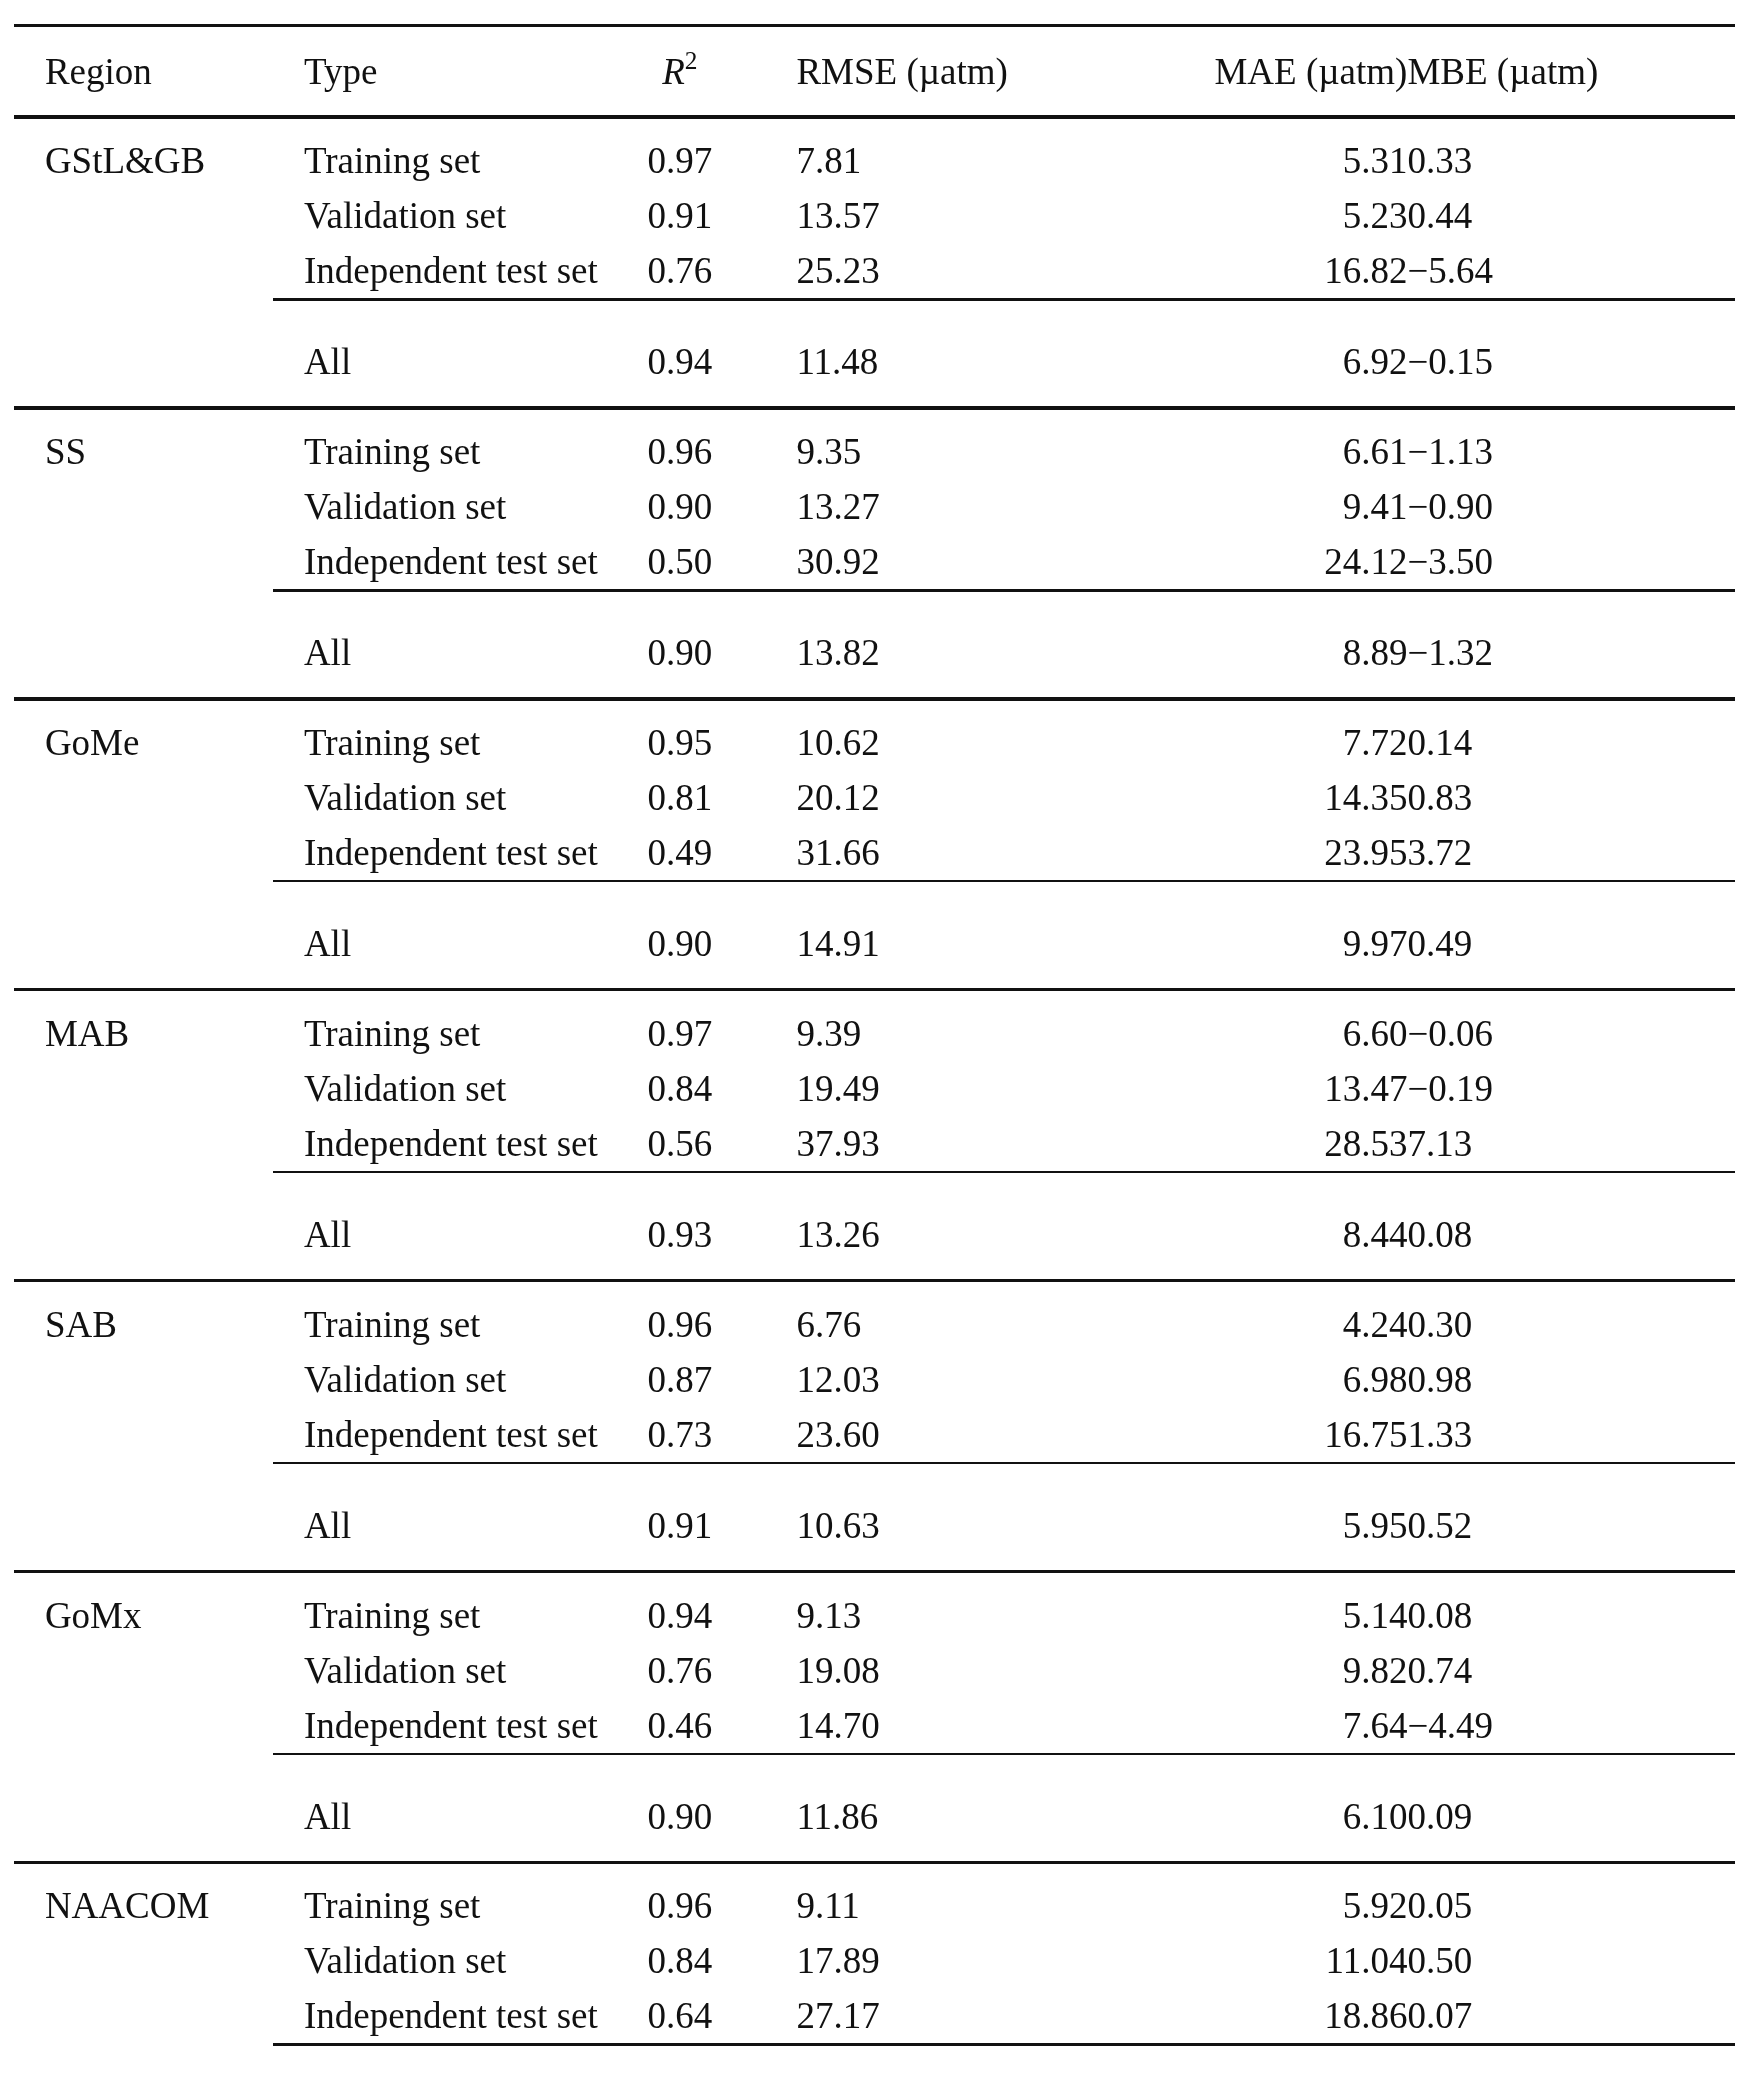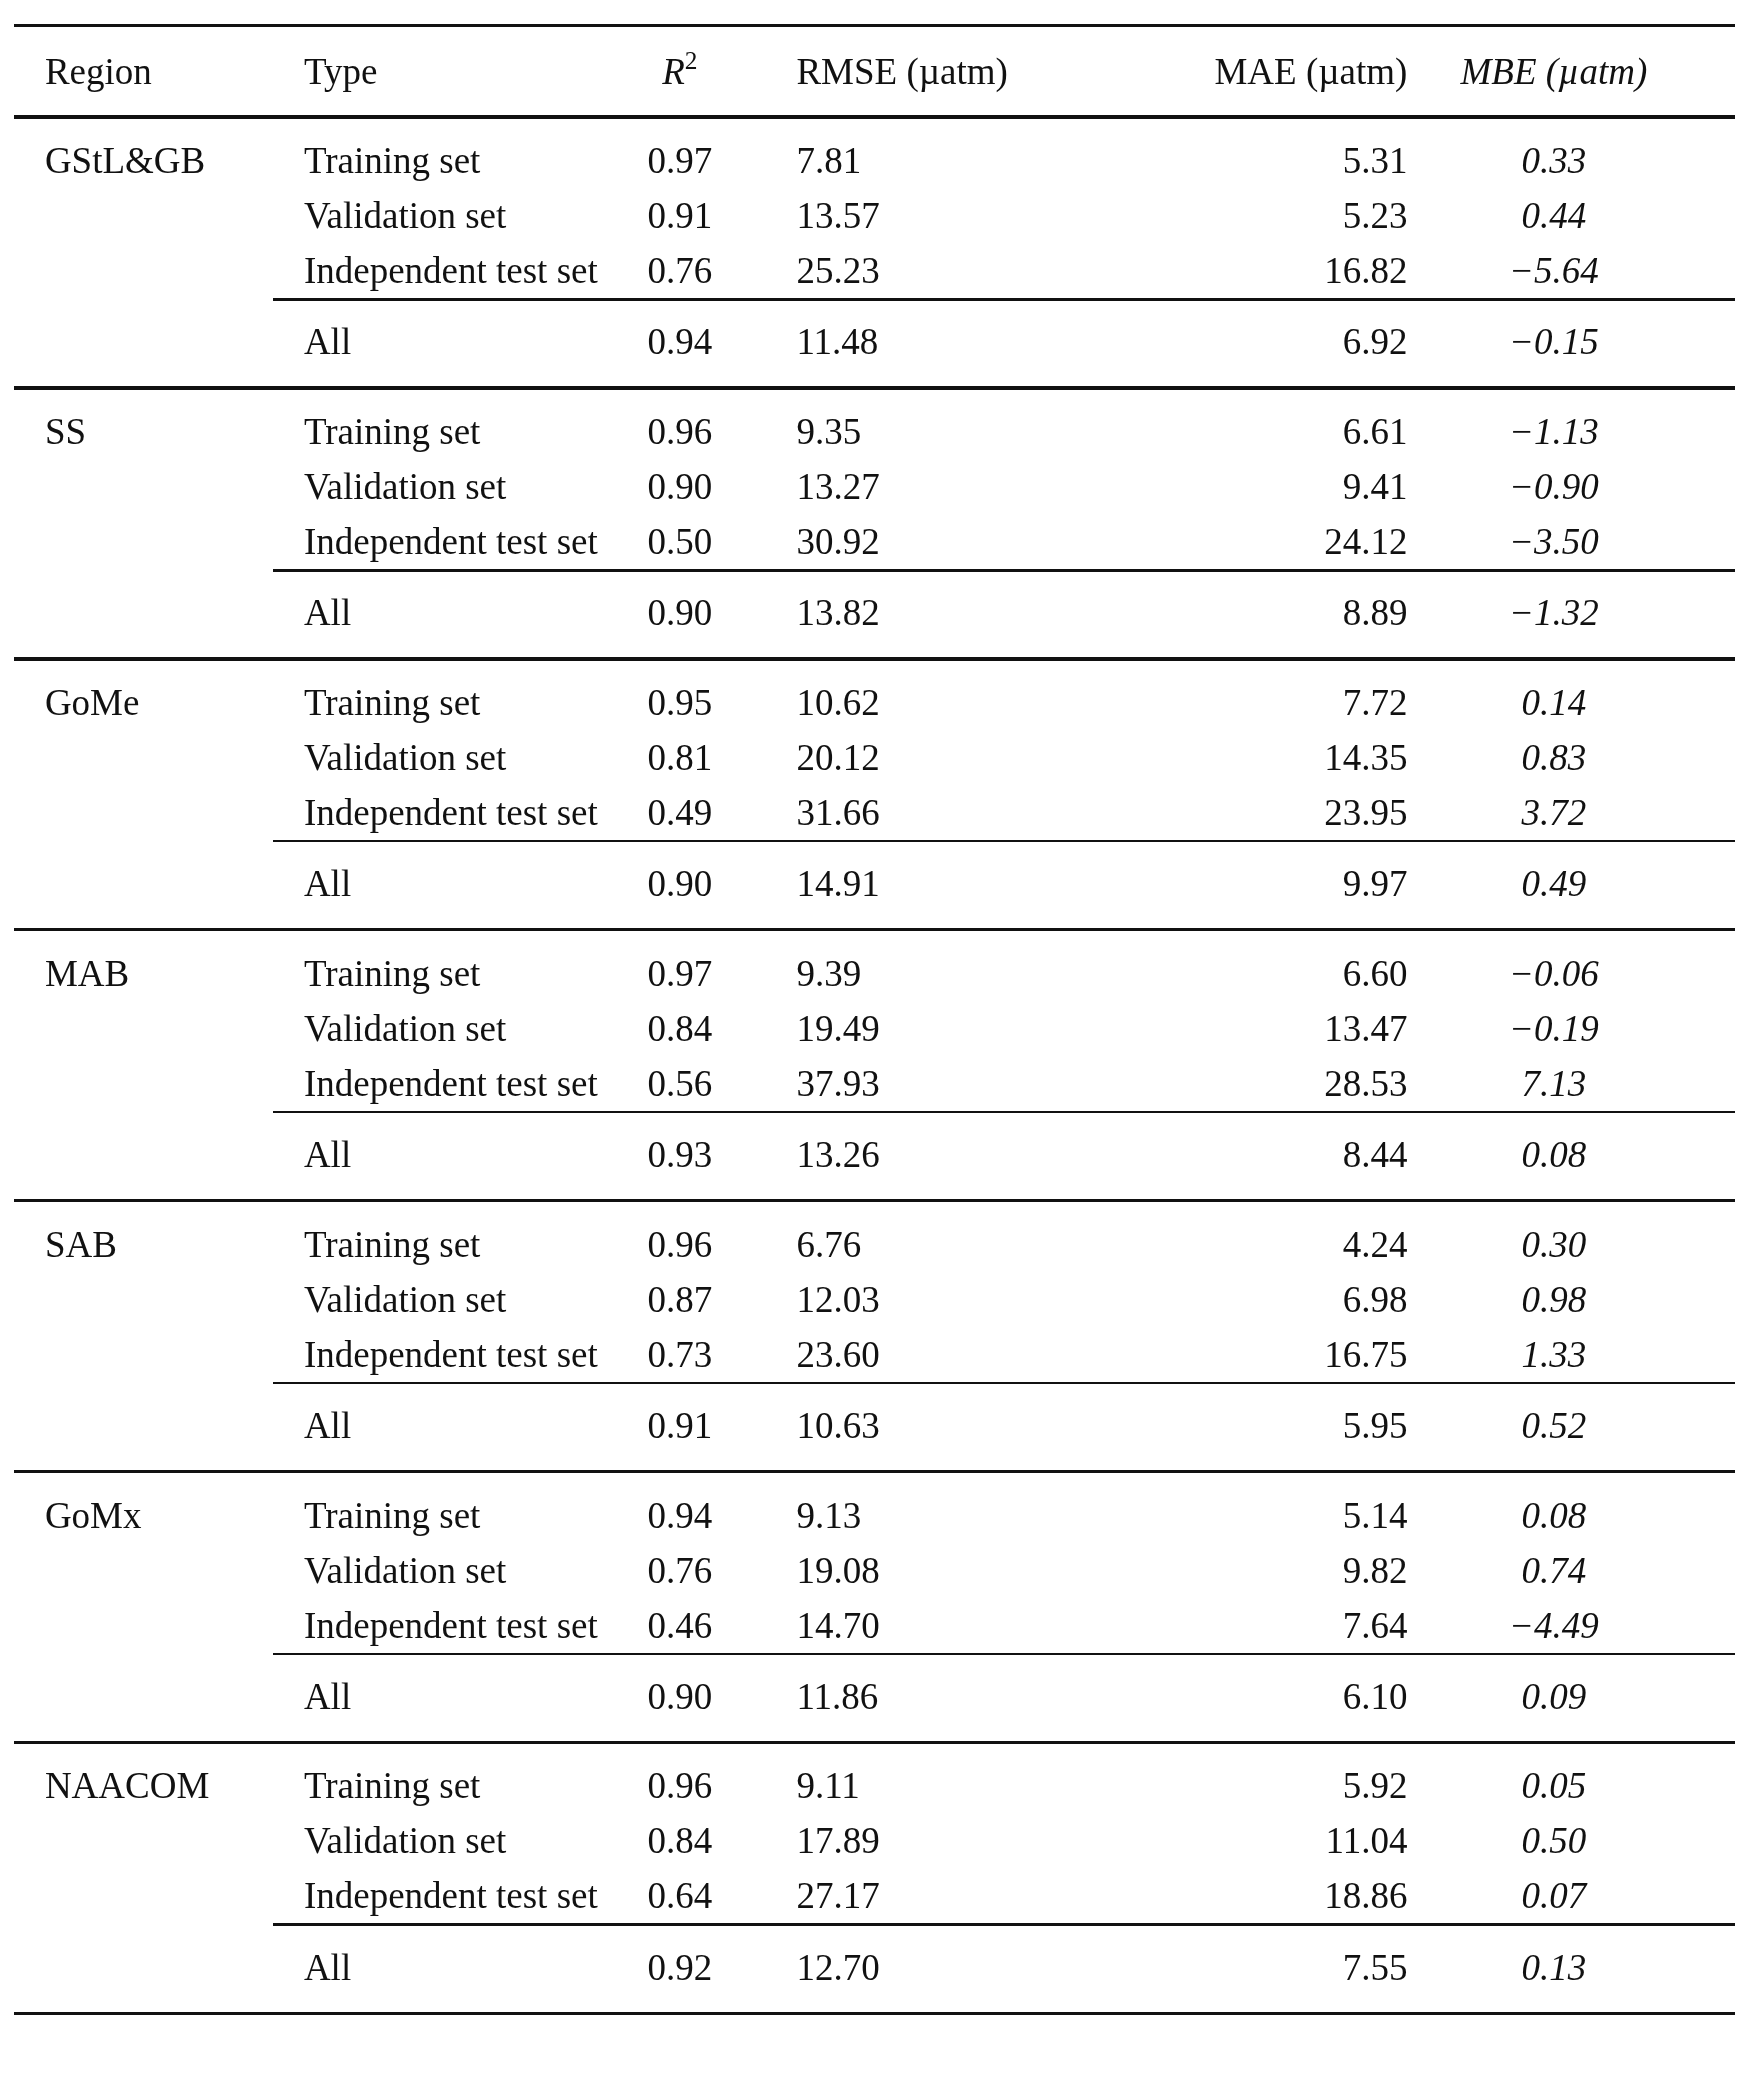--- a/index.html
+++ b/index.html
@@ -42,33 +42,34 @@
     }
     .header-row {
       height: 88px;
     }
     .c-region { width: 259px; padding-left: 30.5px; box-sizing: border-box; text-align: left; }
     .c-type   { width: 509px; padding-left: 30.5px; box-sizing: border-box; text-align: left; flex: 0 0 auto; }
     .c-type { width: 290px; }
     .c-r2     { width: 233px; text-align: center; }
     .c-rmse   { width: 317px; }
     .c-mae    { width: 294px; text-align: right; }
-    .c-mbe    { width: 293px; text-align: center; font-style: italic; }
+    .c-mbe    { width: 293px; text-align: left; }
     .c-r2, .c-rmse, .c-mae, .c-mbe { flex: 0 0 auto; box-sizing: border-box; }
     .c-region, .c-type { flex: 0 0 auto; }
     .r2-label i { font-style: italic; }
     .r2-label sup { font-size: 25.4px; vertical-align: 15.3px; line-height: 0; }
     .group {
       padding-top: 14.4px;
     }
     .group-sets {
     }
     .group-all {
       padding-top: 13.6px;
       padding-bottom: 17px;
+      margin-top: 20px;
     }
   </style>
 </head>
 <body>
 
 <div class="table">
   <div class="rule-full"></div>
 
   <div class="row header-row">
     <div class="c-region">Region</div>

